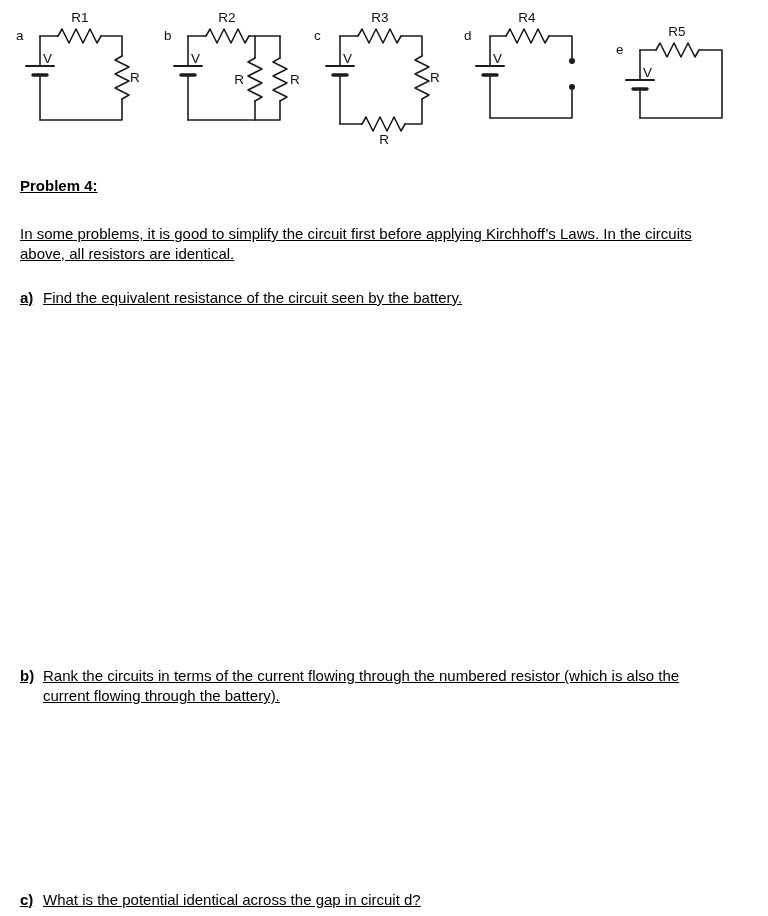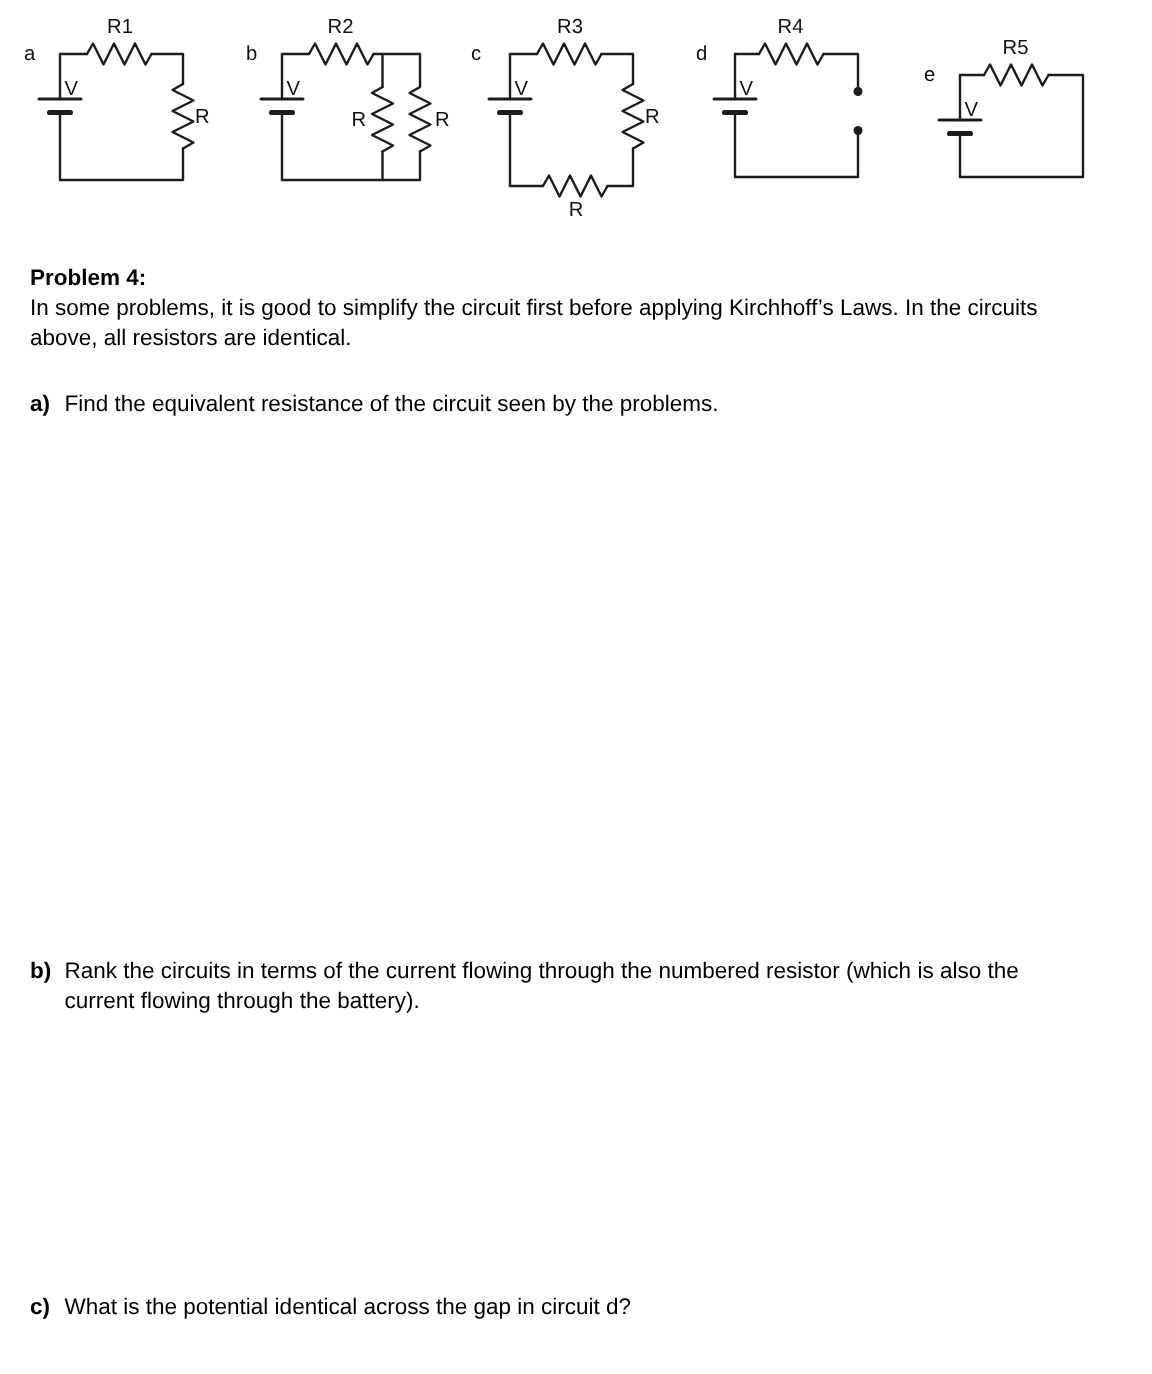--- a/index.html
+++ b/index.html
@@ -10,23 +10,23 @@
   .circuits-row{
     display:flex;justify-content:space-between;
     padding:6px 52px 0 10px;
   }
   svg.circuit{flex:0 0 auto;display:block;}
   svg .wire{stroke:#1c1c1c;stroke-width:1.6;fill:none;stroke-linejoin:round;stroke-linecap:round;}
   svg .plate-long{stroke:#1c1c1c;stroke-width:2;fill:none;stroke-linecap:round;}
   svg .plate-short{stroke:#1c1c1c;stroke-width:3.4;fill:none;stroke-linecap:round;}
   svg .dot{fill:#1c1c1c;stroke:none;}
   svg text{font-family:"Liberation Sans",sans-serif;font-size:13.5px;fill:#111;}
-  .content{padding-left:20px;padding-right:40px;font-size:15px;line-height:20px;}
+  .content{padding-left:20px;padding-right:40px;font-size:15px;line-height:20px;text-decoration:underline;}
   .title{font-weight:bold;margin-top:25px;}
-  .intro{width:678px;}
+  .intro{width:678px;margin-top:28px;}
   .part{display:flex;width:700px;}
   .part-a{margin-top:24px;}
   .part-b{margin-top:358px;}
   .part-c{margin-top:184px;}
   .marker{font-weight:bold;flex:0 0 23px;}
   .part-text{flex:1;}
 </style>
 </head>
 <body>
 
@@ -140,21 +140,21 @@
   </svg>
 
 </div>
 
 <div class="content">
   <div class="title">Problem 4:</div>
   <div class="intro">In some problems, it is good to simplify the circuit first before applying Kirchhoff’s Laws.  In the circuits above, all resistors are identical.</div>
 
   <div class="part part-a">
     <span class="marker">a)</span>
-    <span class="part-text">Find the equivalent resistance of the circuit seen by the problems.</span>
+    <span class="part-text">Find the equivalent resistance of the circuit seen by the battery.</span>
   </div>
 
   <div class="part part-b">
     <span class="marker">b)</span>
     <span class="part-text">Rank the circuits in terms of the current flowing through the numbered resistor (which is also the current flowing through the battery).</span>
   </div>
 
   <div class="part part-c">
     <span class="marker">c)</span>
     <span class="part-text">What is the potential identical across the gap in circuit d?</span>

